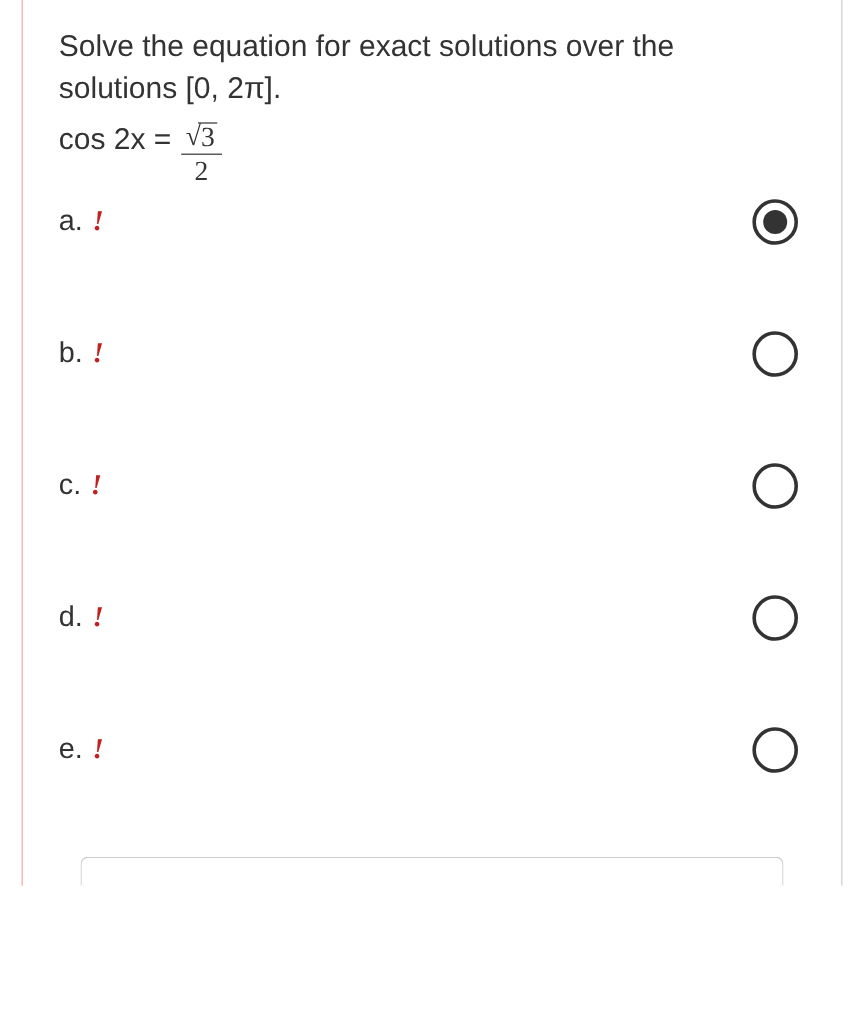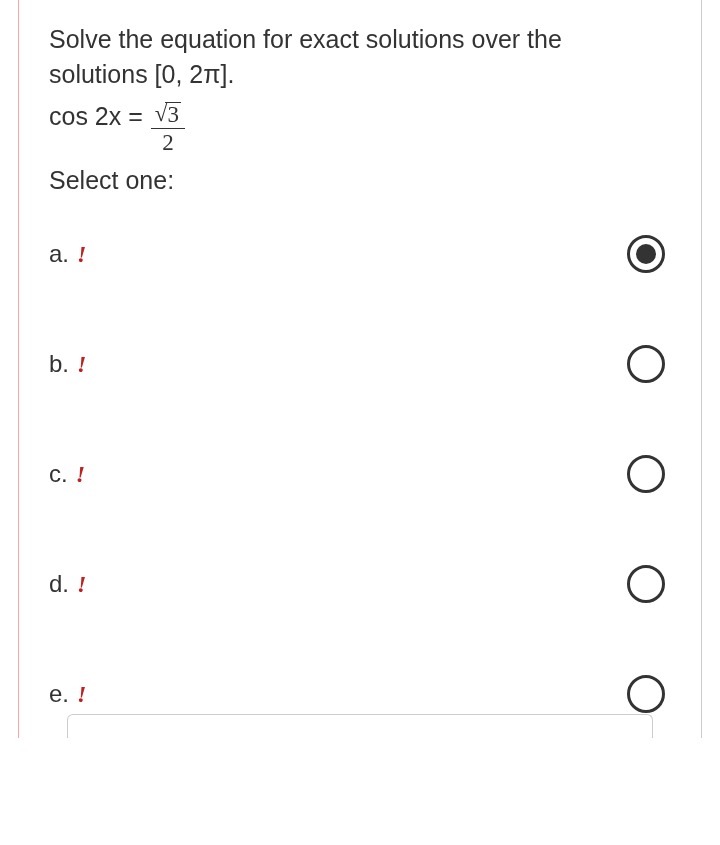--- a/index.html
+++ b/index.html
@@ -136,21 +136,20 @@
     <span class="frac">
       <span class="num">
         <span class="sqrt">
           <span class="sqrt-sign">√</span>
           <span class="sqrt-content">3</span>
         </span>
       </span>
       <span class="den">2</span>
     </span>
   </div>
-  <div class="select-one">Select one:</div>
 
   <div class="option-row">
     <div class="option-label">
       <span class="option-letter">a.</span>
       <span class="error-mark">!</span>
     </div>
     <div class="radio selected"></div>
   </div>
 
   <div class="option-row">

